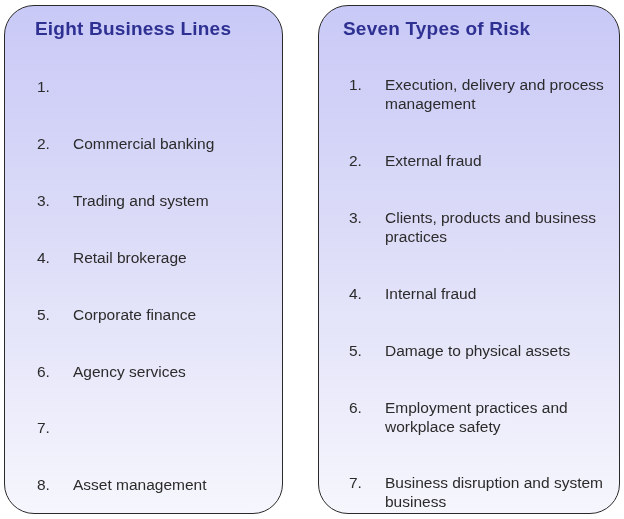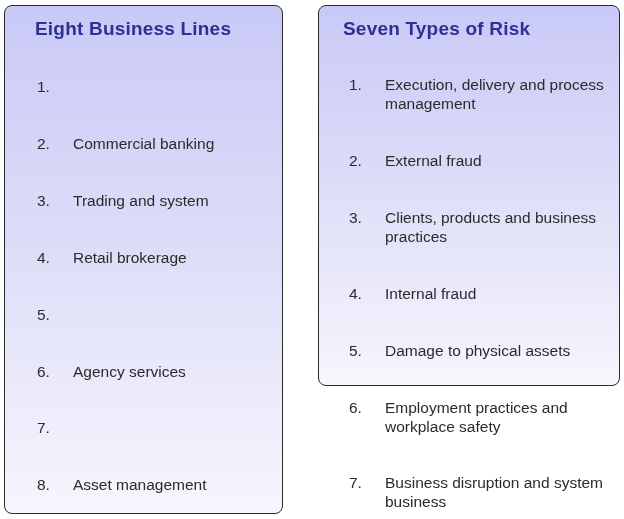--- a/index.html
+++ b/index.html
@@ -3,26 +3,26 @@
   <meta charset="utf-8">
   <style>
     html, body { margin: 0; padding: 0; }
     body {
       width: 624px; height: 519px; background: #ffffff; position: relative; overflow: hidden;
       font-family: "Liberation Sans", sans-serif;
     }
     .panel {
       position: absolute;
       border: 1.5px solid #2a2a2a;
-      border-radius: 8px;
+      border-radius: 30px;
       background: linear-gradient(to bottom, #c9c9f7 0%, #dcdcf8 45%, #f6f6fd 100%);
       box-sizing: border-box;
     }
     #panel-left { left: 4px; top: 5px; width: 279px; height: 509px; }
-    #panel-right { left: 318px; top: 5px; width: 302px; height: 381px; }
+    #panel-right { left: 318px; top: 5px; width: 302px; height: 509px; }
     .panel-title {
       position: absolute; left: 30px; top: 12px;
       font-size: 19px; font-weight: bold; color: #2e3192;
       letter-spacing: 0.2px;
     }
     #panel-right .panel-title { left: 24px; }
     .item {
       position: absolute; left: 32px; font-size: 15.5px; color: #2b2b2b; line-height: 19px;
       display: flex;
     }
@@ -46,20 +46,21 @@
   <div class="item" style="top:185px">
     <span class="num">3.</span>
     <span class="label">Trading and system</span>
   </div>
   <div class="item" style="top:242px">
     <span class="num">4.</span>
     <span class="label">Retail brokerage</span>
   </div>
   <div class="item" style="top:299px">
     <span class="num">5.</span>
+    <span class="label">Corporate finance</span>
   </div>
   <div class="item" style="top:356px">
     <span class="num">6.</span>
     <span class="label">Agency services</span>
   </div>
   <div class="item" style="top:412px">
     <span class="num">7.</span>
   </div>
   <div class="item" style="top:469px">
     <span class="num">8.</span>

